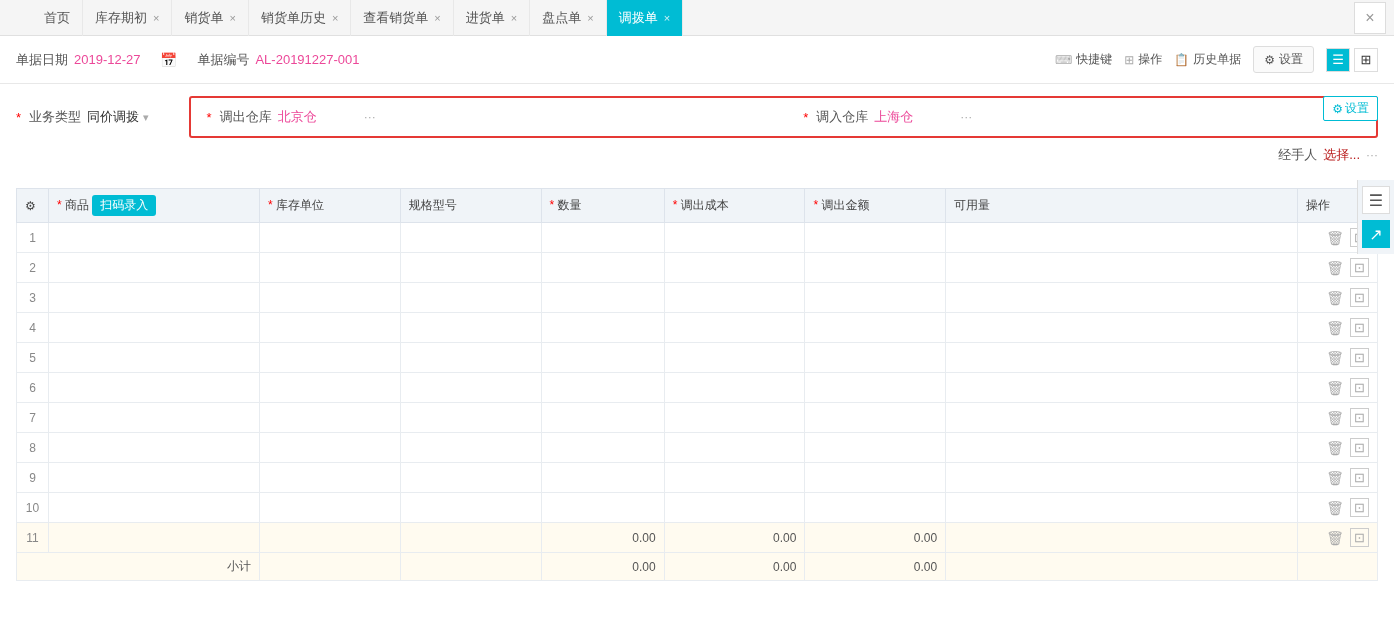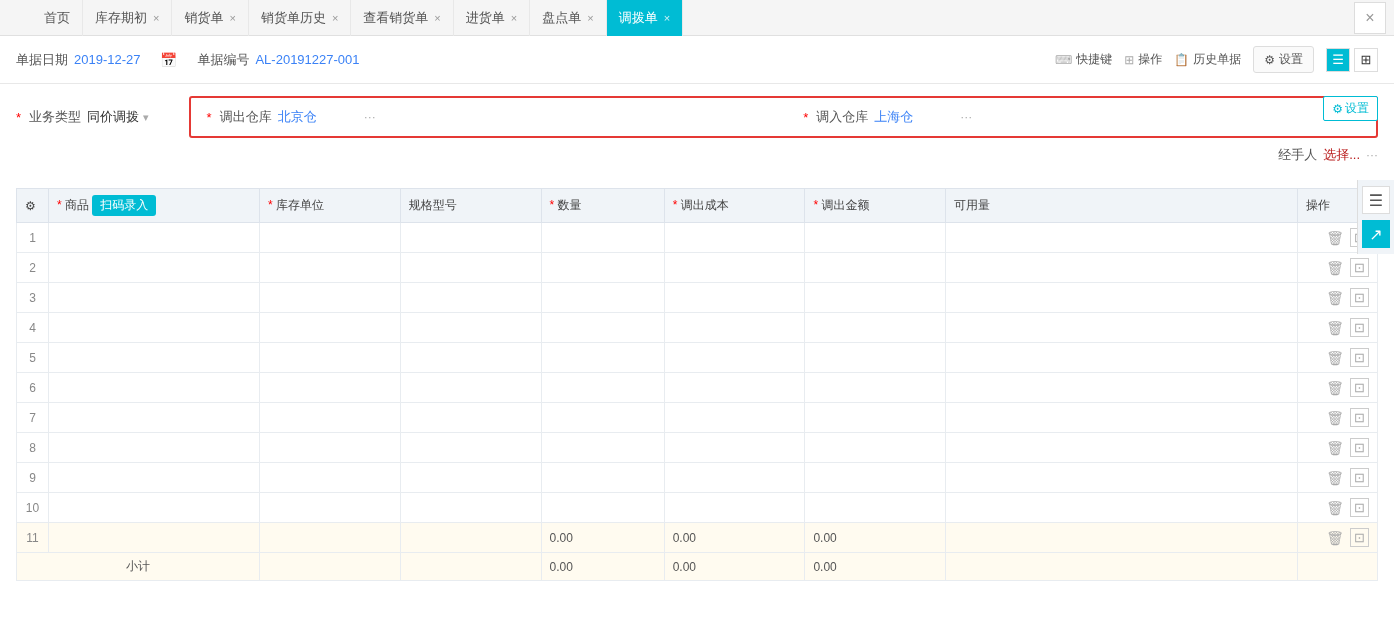--- a/index.html
+++ b/index.html
@@ -105,21 +105,21 @@
       gap: 20px;
     }
     .field-group {
       display: flex;
       align-items: center;
       gap: 6px;
     }
     .required-star { color: #f00; margin-right: 2px; }
     .field-label { color: #555; white-space: nowrap; }
     .field-value {
-      color: #3b82f6;
+      color: #ec4899;
       min-width: 80px;
     }
     .field-select {
       display: flex;
       align-items: center;
       gap: 4px;
       cursor: pointer;
       color: #333;
     }
     .more-btn {
@@ -220,20 +220,21 @@
     }
     .op-icon {
       cursor: pointer;
       color: #aaa;
       font-size: 14px;
     }
     .subtotal-row td {
       background: #fffbf0;
       color: #555;
       font-size: 12px;
+      text-align: right;
     }
     .subtotal-label {
       text-align: center;
     }
     .table-container {
       overflow-x: auto;
       padding: 0 16px;
     }
     .th-gear {
       text-align: center;

